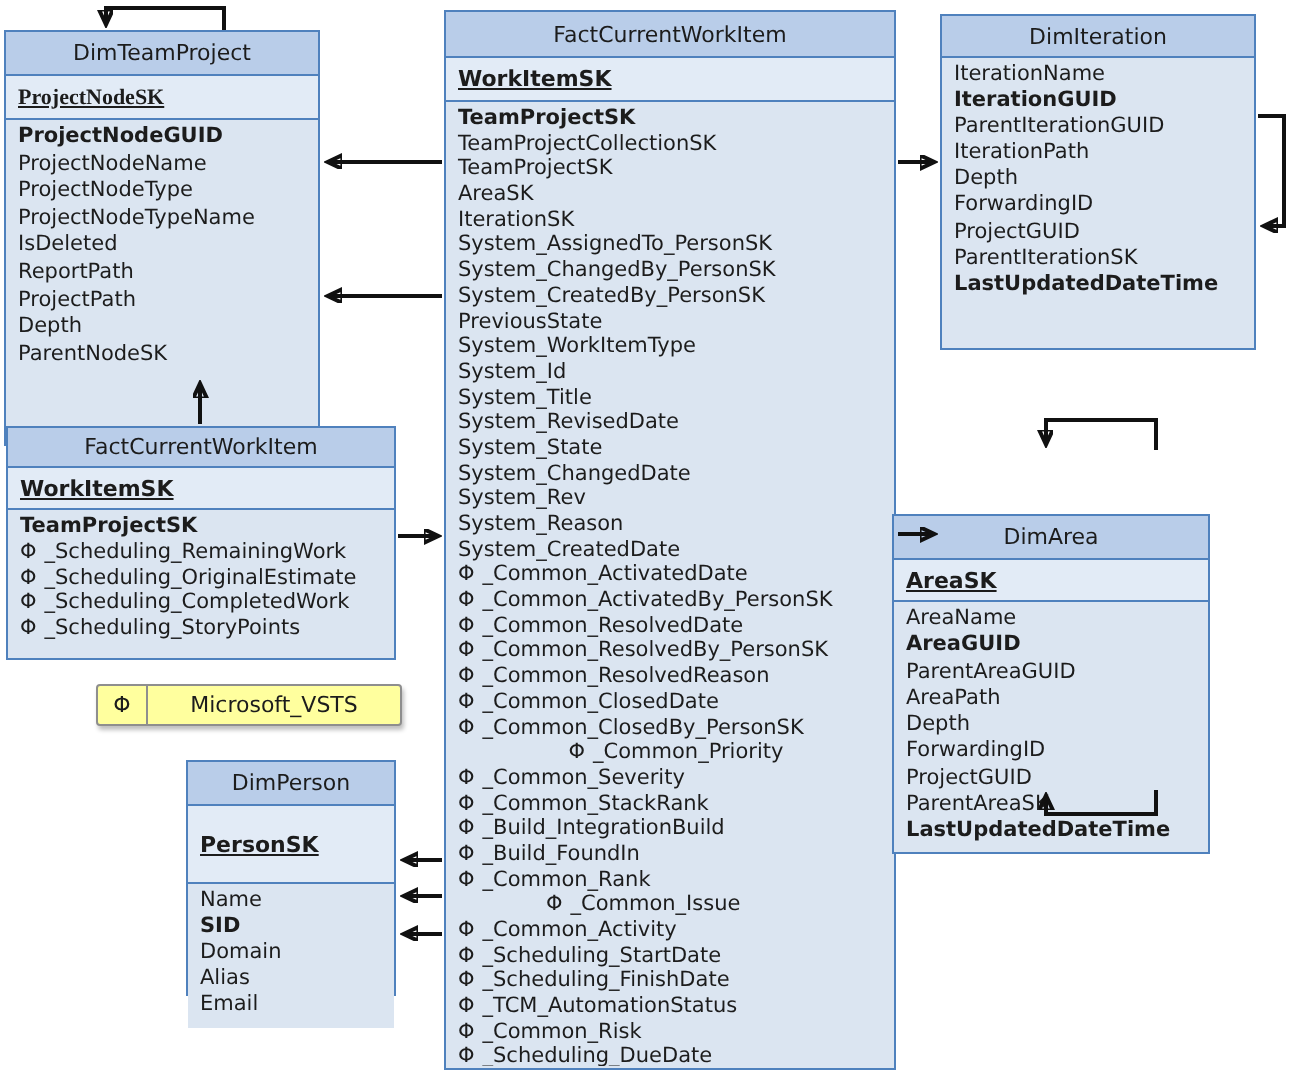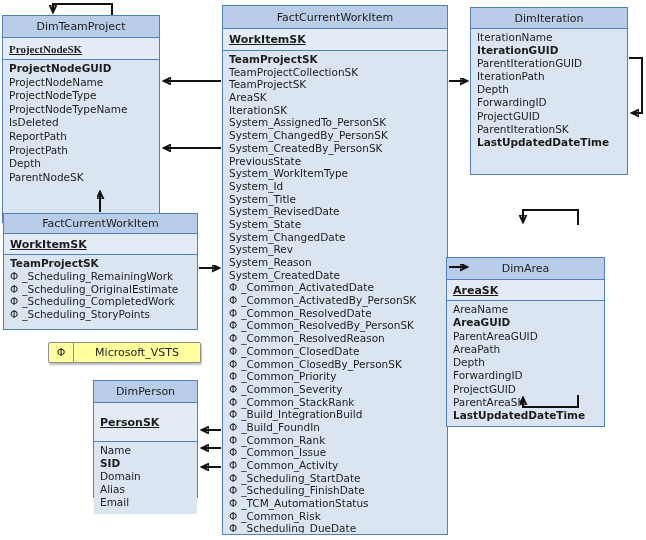--- a/index.html
+++ b/index.html
@@ -95,27 +95,27 @@
         <div class="trow" style="line-height: 12.68px;">System_Rev</div>
         <div class="trow" style="line-height: 12.68px;">System_Reason</div>
         <div class="trow" style="line-height: 12.68px;">System_CreatedDate</div>
         <div class="trow" style="line-height: 12.68px;"><span class="phi">Φ</span>_Common_ActivatedDate</div>
         <div class="trow" style="line-height: 12.68px;"><span class="phi">Φ</span>_Common_ActivatedBy_PersonSK</div>
         <div class="trow" style="line-height: 12.68px;"><span class="phi">Φ</span>_Common_ResolvedDate</div>
         <div class="trow" style="line-height: 12.68px;"><span class="phi">Φ</span>_Common_ResolvedBy_PersonSK</div>
         <div class="trow" style="line-height: 12.68px;"><span class="phi">Φ</span>_Common_ResolvedReason</div>
         <div class="trow" style="line-height: 12.68px;"><span class="phi">Φ</span>_Common_ClosedDate</div>
         <div class="trow" style="line-height: 12.68px;"><span class="phi">Φ</span>_Common_ClosedBy_PersonSK</div>
-        <div class="trow" style="line-height: 12.68px;"><span class="phi">Φ</span>_Common_Priority</div>
+        <div class="trow" style="line-height: 12.68px; text-align: center;"><span class="phi">Φ</span>_Common_Priority</div>
         <div class="trow" style="line-height: 12.68px;"><span class="phi">Φ</span>_Common_Severity</div>
         <div class="trow" style="line-height: 12.68px;"><span class="phi">Φ</span>_Common_StackRank</div>
         <div class="trow" style="line-height: 12.68px;"><span class="phi">Φ</span>_Build_IntegrationBuild</div>
         <div class="trow" style="line-height: 12.68px;"><span class="phi">Φ</span>_Build_FoundIn</div>
         <div class="trow" style="line-height: 12.68px;"><span class="phi">Φ</span>_Common_Rank</div>
-        <div class="trow" style="line-height: 12.68px;"><span class="phi">Φ</span>_Common_Issue</div>
+        <div class="trow" style="line-height: 12.68px; margin-left: 44px;"><span class="phi">Φ</span>_Common_Issue</div>
         <div class="trow" style="line-height: 12.68px;"><span class="phi">Φ</span>_Common_Activity</div>
         <div class="trow" style="line-height: 12.68px;"><span class="phi">Φ</span>_Scheduling_StartDate</div>
         <div class="trow" style="line-height: 12.68px;"><span class="phi">Φ</span>_Scheduling_FinishDate</div>
         <div class="trow" style="line-height: 12.68px;"><span class="phi">Φ</span>_TCM_AutomationStatus</div>
         <div class="trow" style="line-height: 12.68px;"><span class="phi">Φ</span>_Common_Risk</div>
         <div class="trow" style="line-height: 12.68px;"><span class="phi">Φ</span>_Scheduling_DueDate</div>
       </div>
   </div>
 
   <div class="tbl" style="left:470px;top:7px;width:158px;height:168px;">

